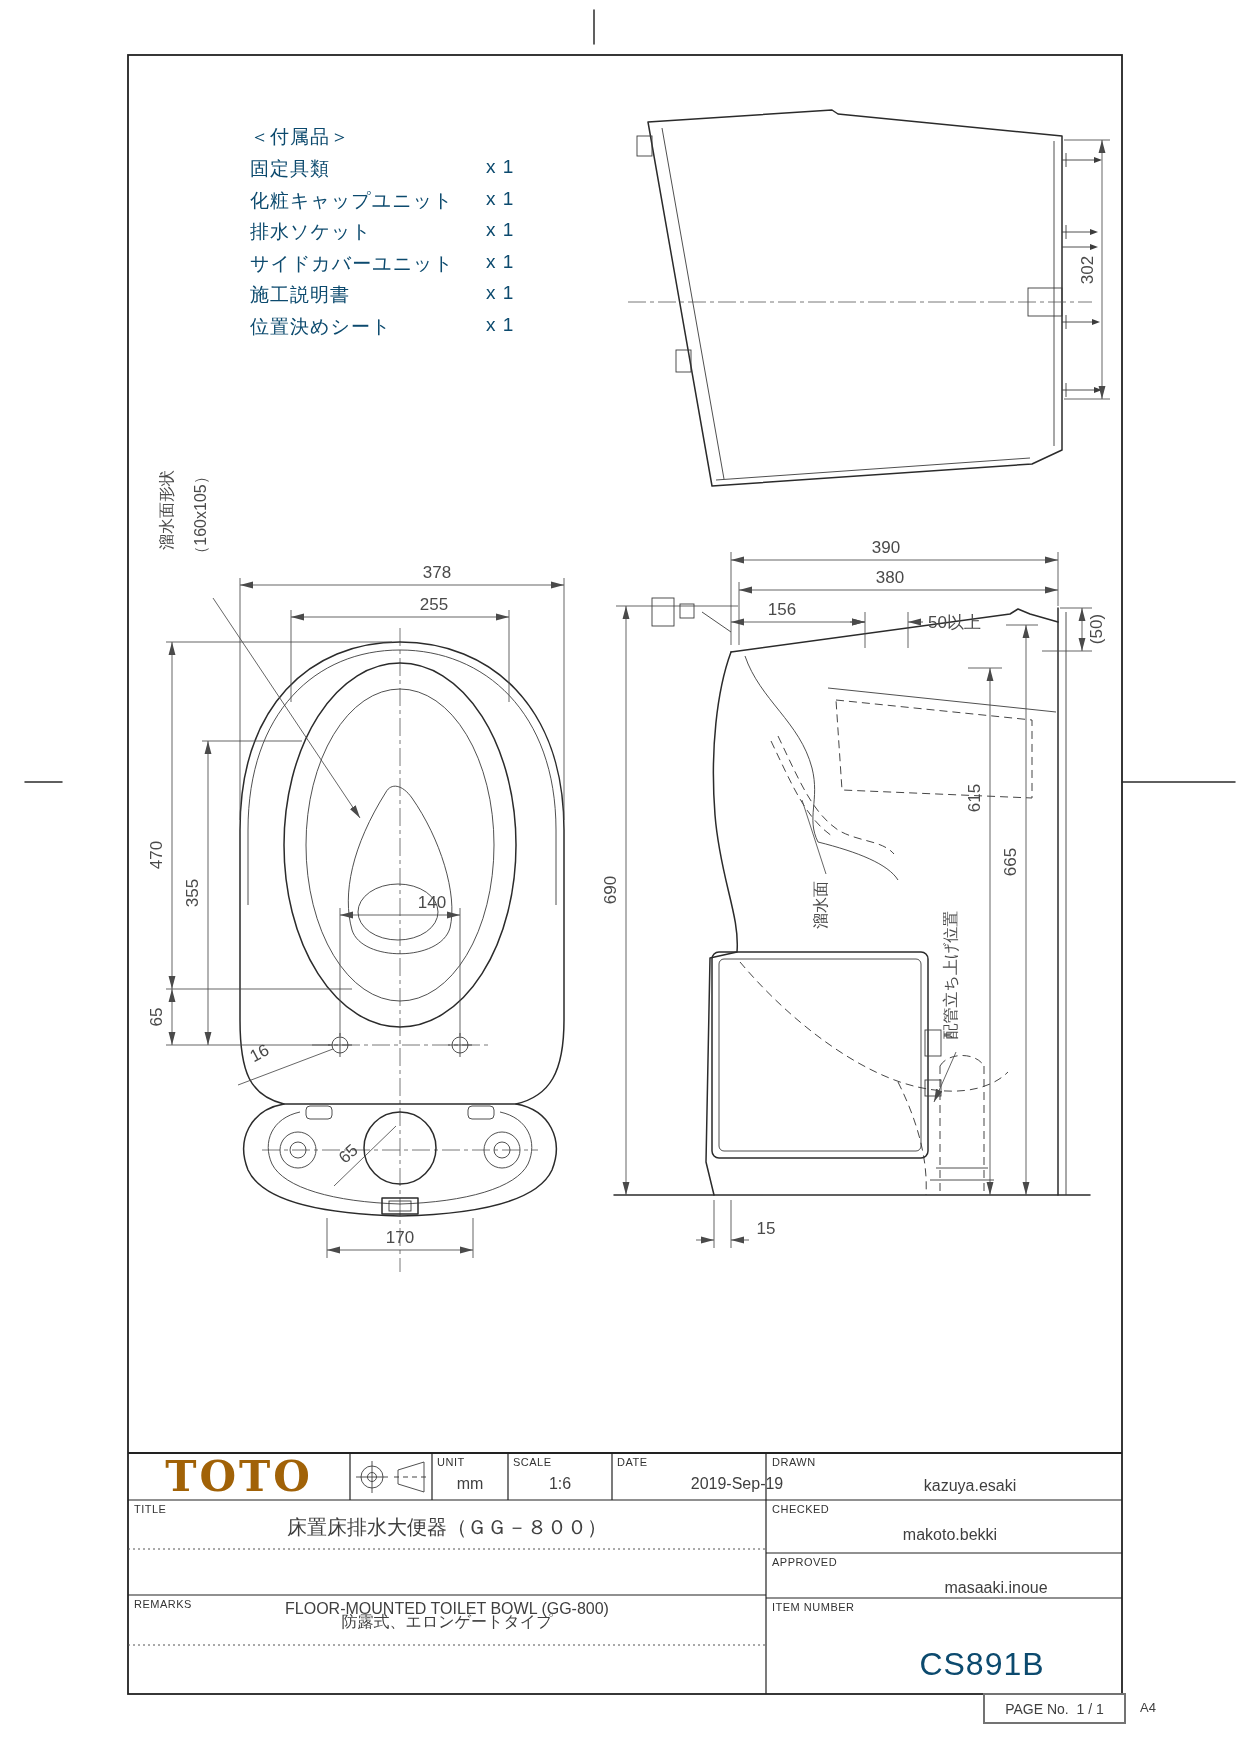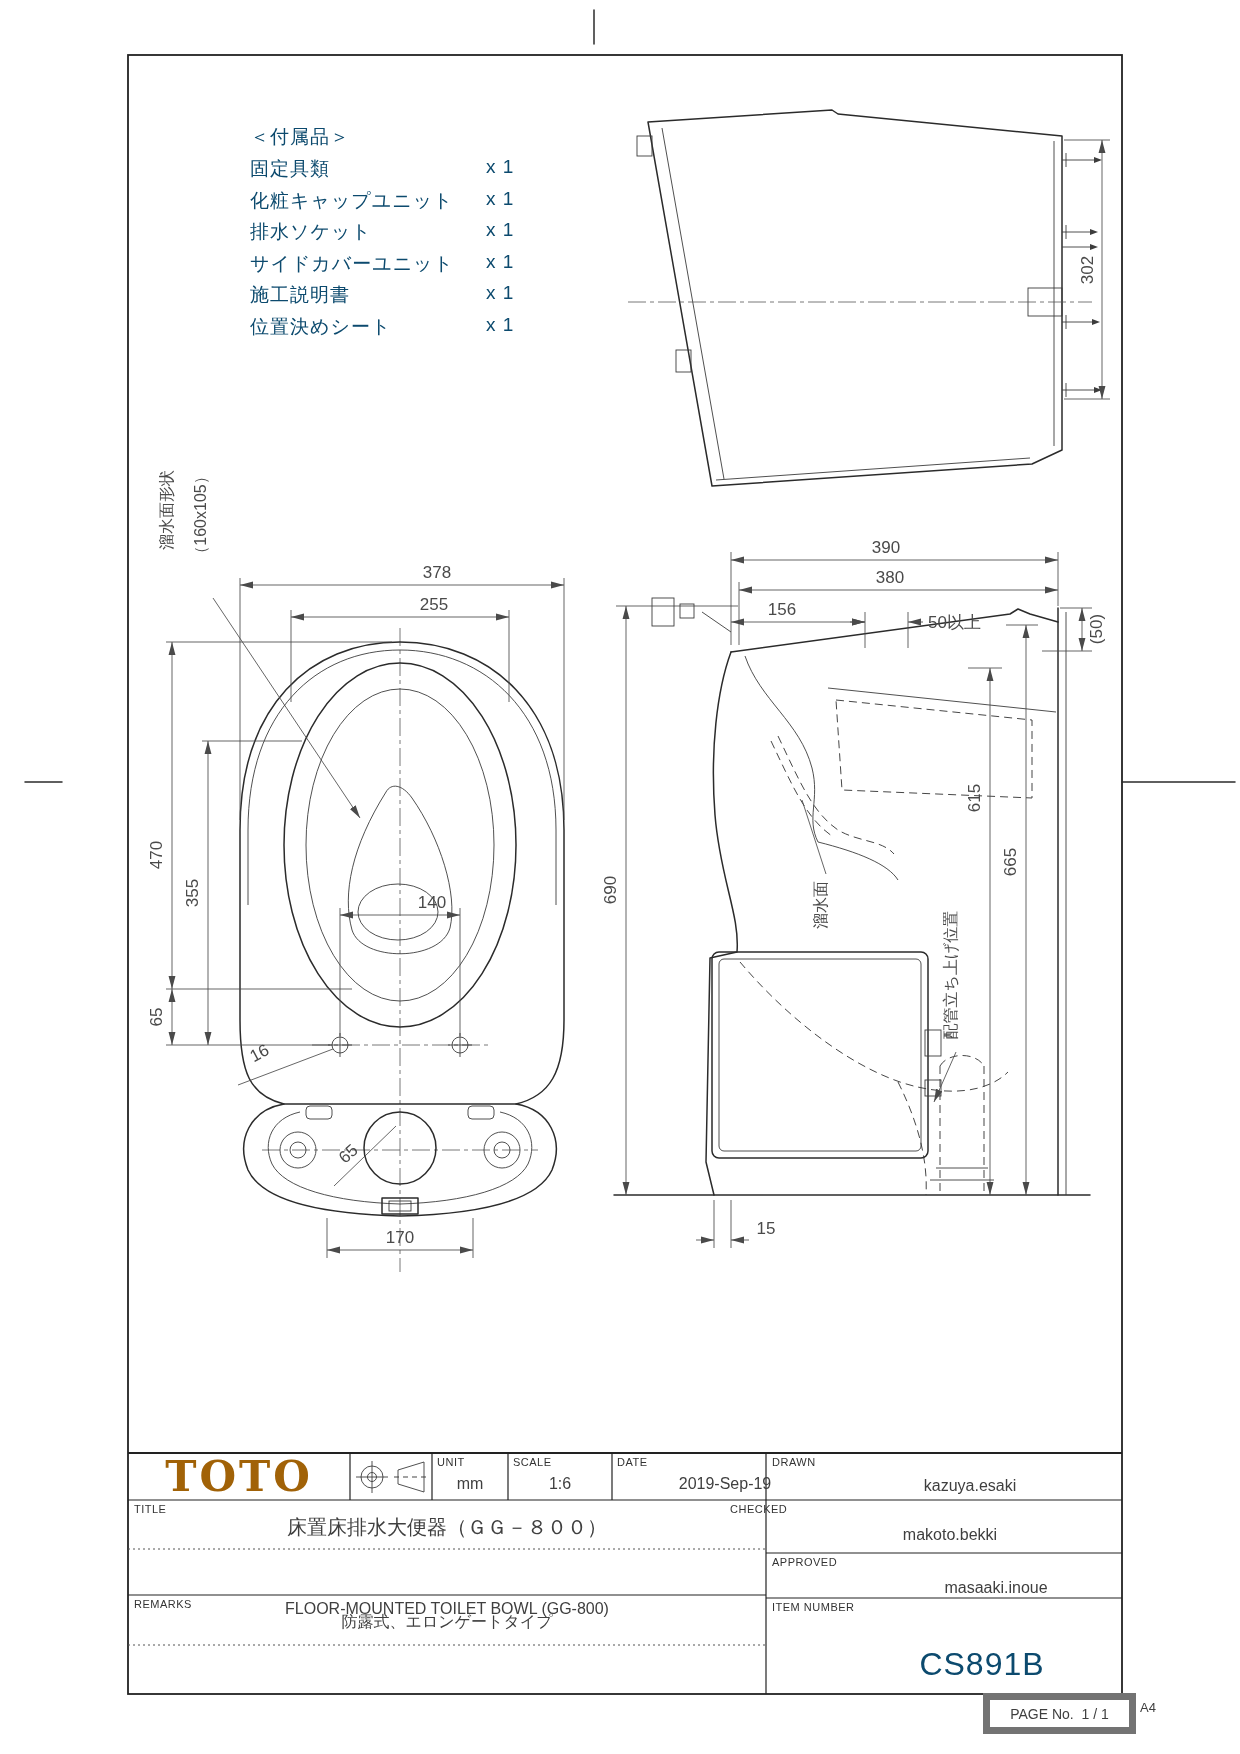--- a/index.html
+++ b/index.html
@@ -23,21 +23,21 @@
   .acc{font-size:19px;color:#0c4a6e;letter-spacing:1px;}
   .acc .hdr{height:32px;}
   .acc .row{position:relative;height:31.5px;}
   .acc .qty{position:absolute;left:236px;top:0;}
   
   .lab{font-size:11px;color:#333;letter-spacing:0.5px;}
   .val{font-size:16px;color:#3f3f3f;}
   .ctr{display:flex;align-items:center;justify-content:center;text-align:center;}
   .logo{font-family:"DejaVu Serif", serif;font-weight:bold;font-size:42px;color:#a16207;letter-spacing:3px;}
   .itemno{font-size:32px;color:#0c4a6e;letter-spacing:1px;}
-  .pagebox{border:7px solid #737373;}
+  .pagebox{border:2px solid #737373;}
 </style>
 </head>
 <body>
 
 <div id="page">
 
 <svg id="art" width="1240" height="1754" viewBox="0 0 1240 1754">
   <defs>
     <marker id="arr" viewBox="0 0 12 8" refX="12" refY="4" markerWidth="13" markerHeight="9" orient="auto-start-reverse" markerUnits="userSpaceOnUse">
       <path d="M12,4 L0,0.8 L0,7.2 Z" fill="#4a4a4a"></path>
@@ -259,25 +259,25 @@
   <div class="row"><span>位置決めシート</span><span class="qty">x 1</span></div>
 </div>
 
 <div class="abs ctr logo" style="left:128px;top:1453px;width:222px;height:47px;">TOTO</div>
 
 <div class="abs lab" style="left:437px;top:1456px;">UNIT</div>
 <div class="abs ctr val" style="left:432px;top:1470px;width:76px;height:28px;">mm</div>
 <div class="abs lab" style="left:513px;top:1456px;">SCALE</div>
 <div class="abs ctr val" style="left:508px;top:1470px;width:104px;height:28px;">1:6</div>
 <div class="abs lab" style="left:617px;top:1456px;">DATE</div>
-<div class="abs ctr val" style="left:648px;top:1470px;width:154px;height:28px;">2019-Sep-19</div>
+<div class="abs ctr val" style="left:612px;top:1470px;width:154px;height:28px;padding-left:48px;">2019-Sep-19</div>
 
 <div class="abs lab" style="left:772px;top:1456px;">DRAWN</div>
 <div class="abs ctr val" style="left:870px;top:1474px;width:200px;height:24px;">kazuya.esaki</div>
-<div class="abs lab" style="left:730px;top:1503px;">CHECKED</div>
+<div class="abs lab" style="left:772px;top:1503px;">CHECKED</div>
 <div class="abs ctr val" style="left:850px;top:1523px;width:200px;height:24px;">makoto.bekki</div>
 <div class="abs lab" style="left:772px;top:1556px;">APPROVED</div>
 <div class="abs ctr val" style="left:896px;top:1576px;width:200px;height:24px;">masaaki.inoue</div>
 <div class="abs lab" style="left:772px;top:1601px;">ITEM NUMBER</div>
 <div class="abs ctr itemno" style="left:880px;top:1644px;width:204px;height:40px;">CS891B</div>
 
 <div class="abs lab" style="left:134px;top:1503px;">TITLE</div>
 <div class="abs ctr val" style="left:128px;top:1508px;width:638px;height:38px;font-size:20px;">床置床排水大便器（ＧＧ－８００）</div>
 <div class="abs ctr val" style="left:128px;top:1591px;width:638px;height:36px;">FLOOR-MOUNTED TOILET BOWL (GG-800)</div>
 <div class="abs lab" style="left:134px;top:1598px;">REMARKS</div>

